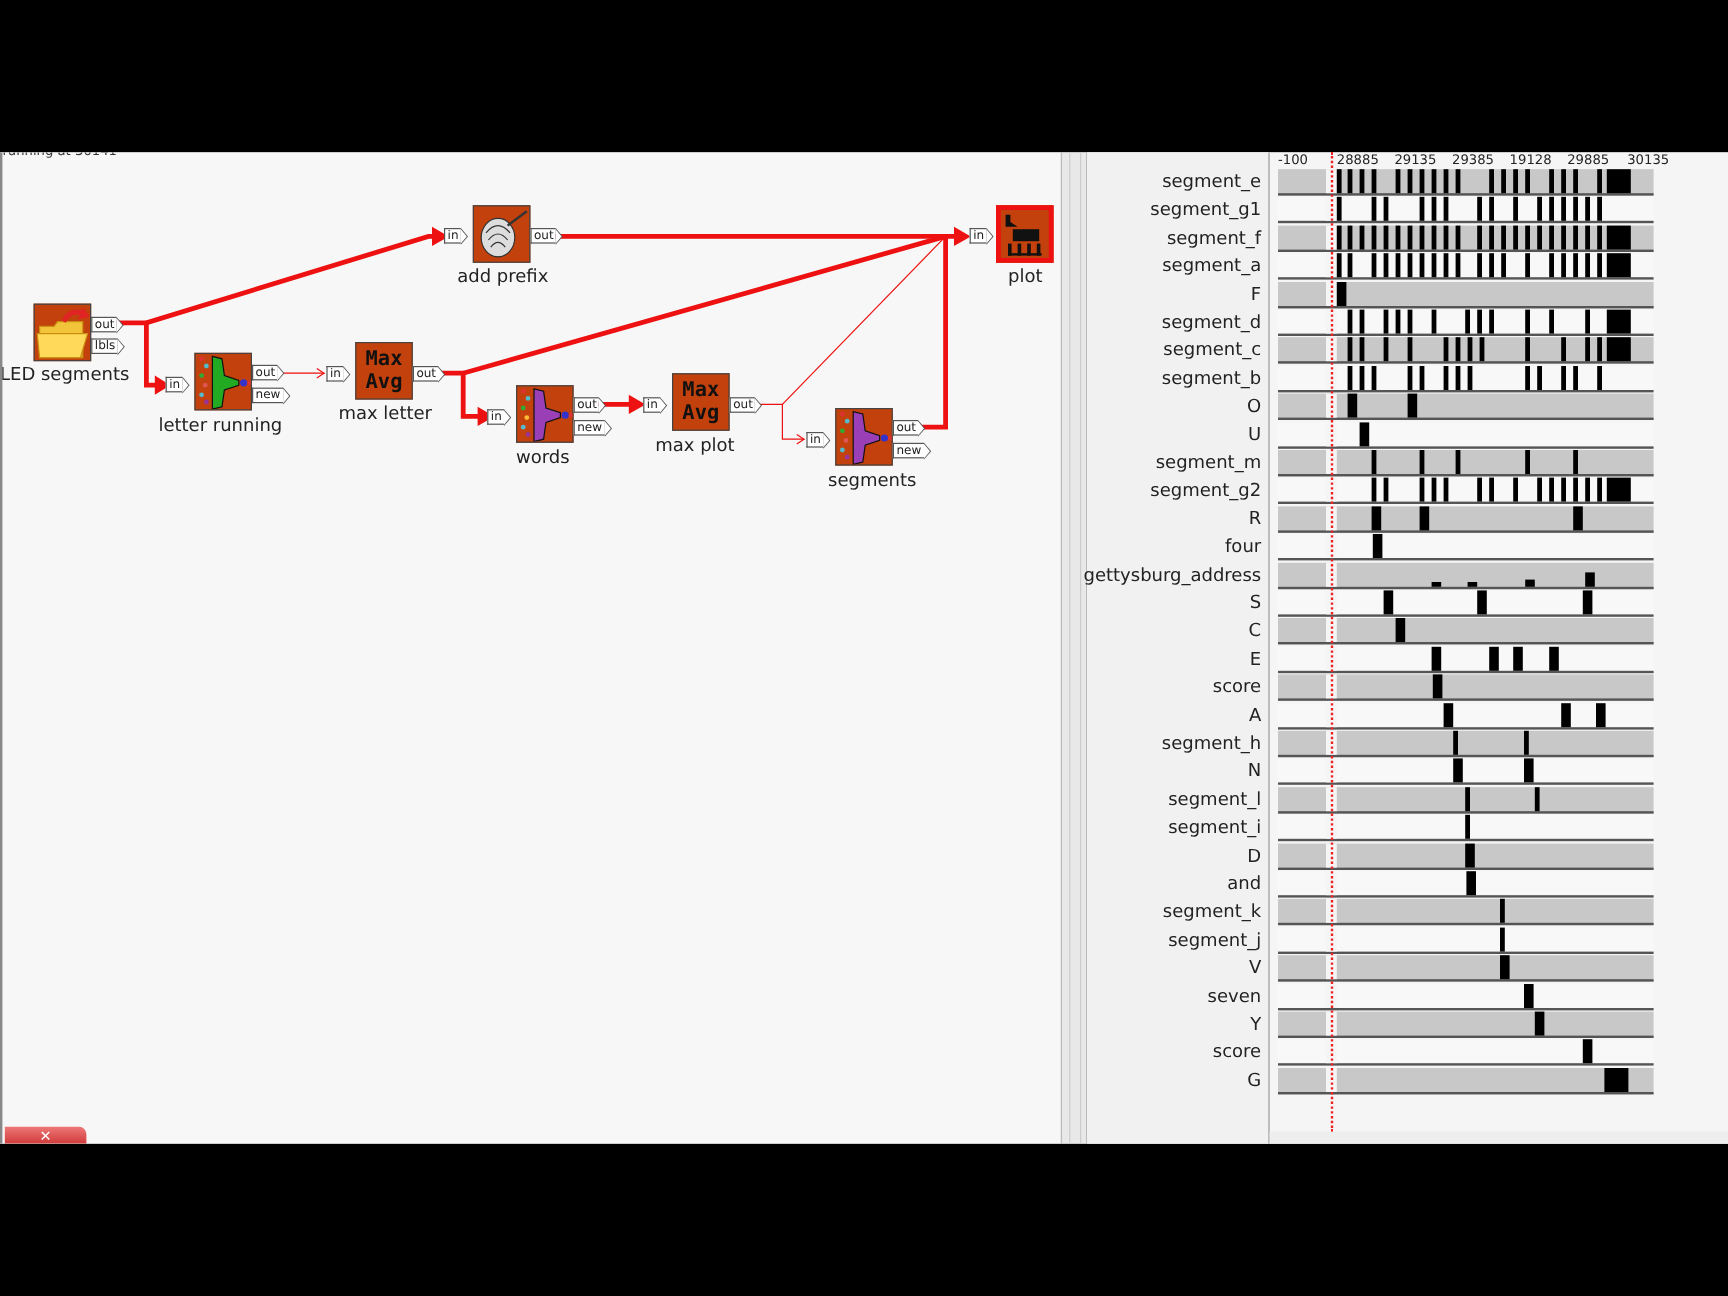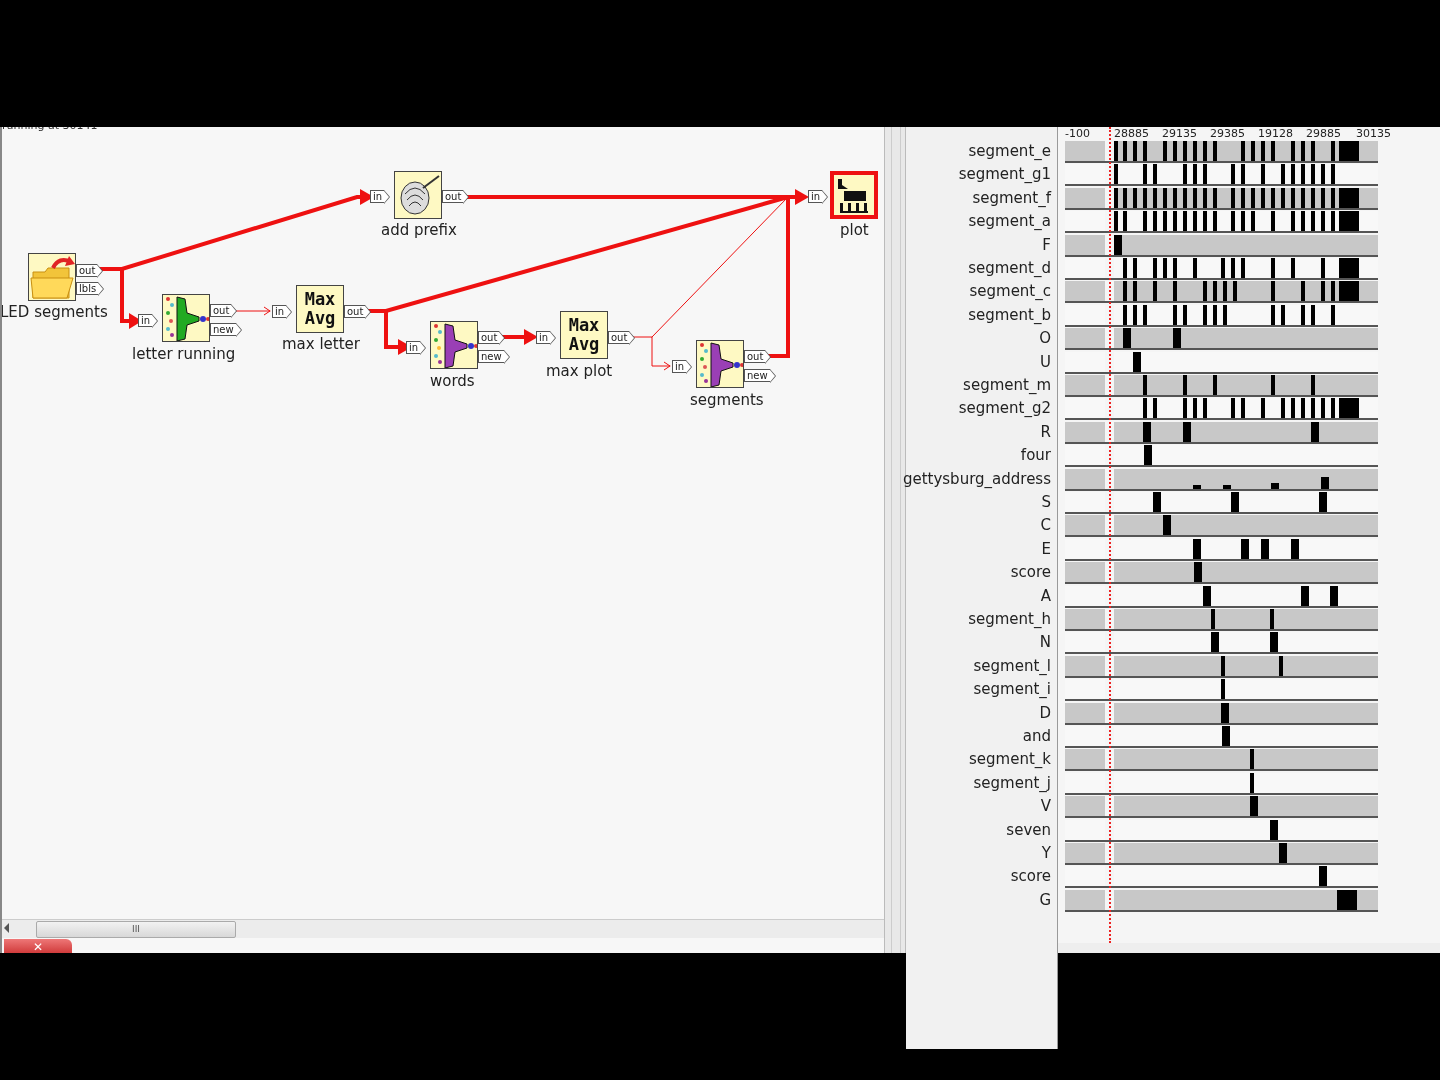--- a/index.html
+++ b/index.html
@@ -1,35 +1,35 @@
 <!DOCTYPE html>
 <html><head>
 <meta charset="utf-8">
 <style>
   html,body{margin:0;padding:0;background:#000;}
   body{width:1440px;height:1080px;position:relative;overflow:hidden;font-family:"DejaVu Sans","Liberation Sans",sans-serif;}
   #app{position:absolute;left:0;top:127px;width:1440px;height:826px;background:#f6f6f6;}
   #canvas-pane{position:absolute;left:0;top:0;width:884px;height:826px;background:#f7f7f7;border-left:2px solid #888;box-sizing:border-box;overflow:hidden;}
   .status-text{position:absolute;left:0;top:-8px;font-size:11px;color:#333;}
   .node{position:absolute;}
-  .node-box{position:absolute;border:1px solid #444;background:#fef9c3;box-sizing:border-box;}
+  .node-box{position:absolute;border:1px solid #444;background:#c2410c;box-sizing:border-box;}
   .node-label{position:absolute;font-size:15px;color:#222;white-space:nowrap;font-family:"DejaVu Sans",sans-serif;}
   .port{position:absolute;height:13px;font-size:10px;line-height:12px;color:#222;border:1px solid #555;border-right:none;background:#fff;padding:0 2px;box-sizing:border-box;}
   .port:after{content:"";position:absolute;right:-6px;top:-1px;width:0;height:0;border-top:7px solid transparent;border-bottom:7px solid transparent;border-left:6px solid #555;}
   .port:before{content:"";position:absolute;right:-5px;top:0;width:0;height:0;border-top:6px solid transparent;border-bottom:6px solid transparent;border-left:5px solid #fff;z-index:1;}
   .maxavg{font-family:"DejaVu Sans Mono",monospace;font-weight:bold;font-size:17px;line-height:19px;text-align:center;color:#111;}
   .big-title{position:absolute;left:98px;top:360px;font-size:66px;color:#000;font-family:"DejaVu Sans","Liberation Sans",sans-serif;letter-spacing:-1px;}
   #h-scroll{position:absolute;left:0;top:792px;width:884px;height:18px;background:#ececec;border-top:1px solid #ccc;}
   .scroll-thumb{position:absolute;left:34px;top:1px;width:198px;height:15px;background:linear-gradient(#f2f2f2,#d8d8d8);border:1px solid #aaa;border-radius:2px;font-size:9px;text-align:center;line-height:15px;color:#555;}
   .scroll-left{position:absolute;left:2px;top:3px;width:0;height:0;border-top:5px solid transparent;border-bottom:5px solid transparent;border-right:5px solid #555;}
   #close-tab{position:absolute;left:2px;top:812px;width:68px;height:16px;background:linear-gradient(#e77,#c33);border-radius:0 6px 0 0;color:#fff;font-size:12px;text-align:center;line-height:16px;}
   #splitter{position:absolute;left:884px;top:0;width:22px;height:826px;background:#e8e8e8;border-left:1px solid #bbb;border-right:1px solid #bbb;box-sizing:border-box;}
   #splitter .inner{position:absolute;left:6px;top:0;width:8px;height:100%;border-left:1px solid #ccc;border-right:1px solid #ccc;}
   #plot-pane{position:absolute;left:906px;top:0;width:534px;height:826px;background:#f5f5f5;}
-  #label-col{position:absolute;left:0;top:0;width:152px;height:922px;background:#f1f1f1;border-right:1px solid #999;box-sizing:border-box;}
+  #label-col{position:absolute;left:0;top:0;width:152px;height:826px;background:#f1f1f1;border-right:1px solid #999;box-sizing:border-box;}
   .row-label{position:absolute;right:6px;font-size:15px;color:#222;text-align:right;white-space:nowrap;}
   #axis{position:absolute;left:159px;top:0;width:330px;height:14px;font-size:11px;color:#222;}
   .tick{position:absolute;top:0;}
   #rows{position:absolute;left:159px;top:14px;width:313px;}
   .row{position:absolute;left:0;width:313px;height:22px;border-bottom:2px solid #555;box-sizing:border-box;}
   .row.gray{background:#c8c8c8;}
   .row.white{background:#f8f8f8;}
   .row .gap{position:absolute;left:40px;width:9px;top:0;height:100%;background:#f5f5f5;}
   .bar{position:absolute;bottom:0;background:#000;}
   #cursor-line{position:absolute;left:203px;top:0;width:0;height:816px;border-left:2px dotted #e22;}
@@ -193,24 +193,20 @@
             <rect x="14" y="28" width="3" height="10" fill="#111"></rect>
           <rect x="22" y="28" width="3" height="10" fill="#111"></rect>
             <rect x="30" y="28" width="3" height="10" fill="#111"></rect>
           <rect x="6" y="36" width="28" height="2" fill="#111"></rect>
         </svg>
       </div>
       <div class="node-label" style="left:32px;top:50px;">plot</div>
     </div>
 
 
-    <div id="h-scroll">
-      <div class="scroll-left"></div>
-      <div class="scroll-thumb">III</div>
-    </div>
     <div id="close-tab">✕</div>
   </div>
 
   <div id="splitter">
       <div class="inner"></div>
     </div>
 
   <div id="plot-pane">
     <div id="label-col">
         <div class="row-label" style="top: 15px;">segment_e</div>

